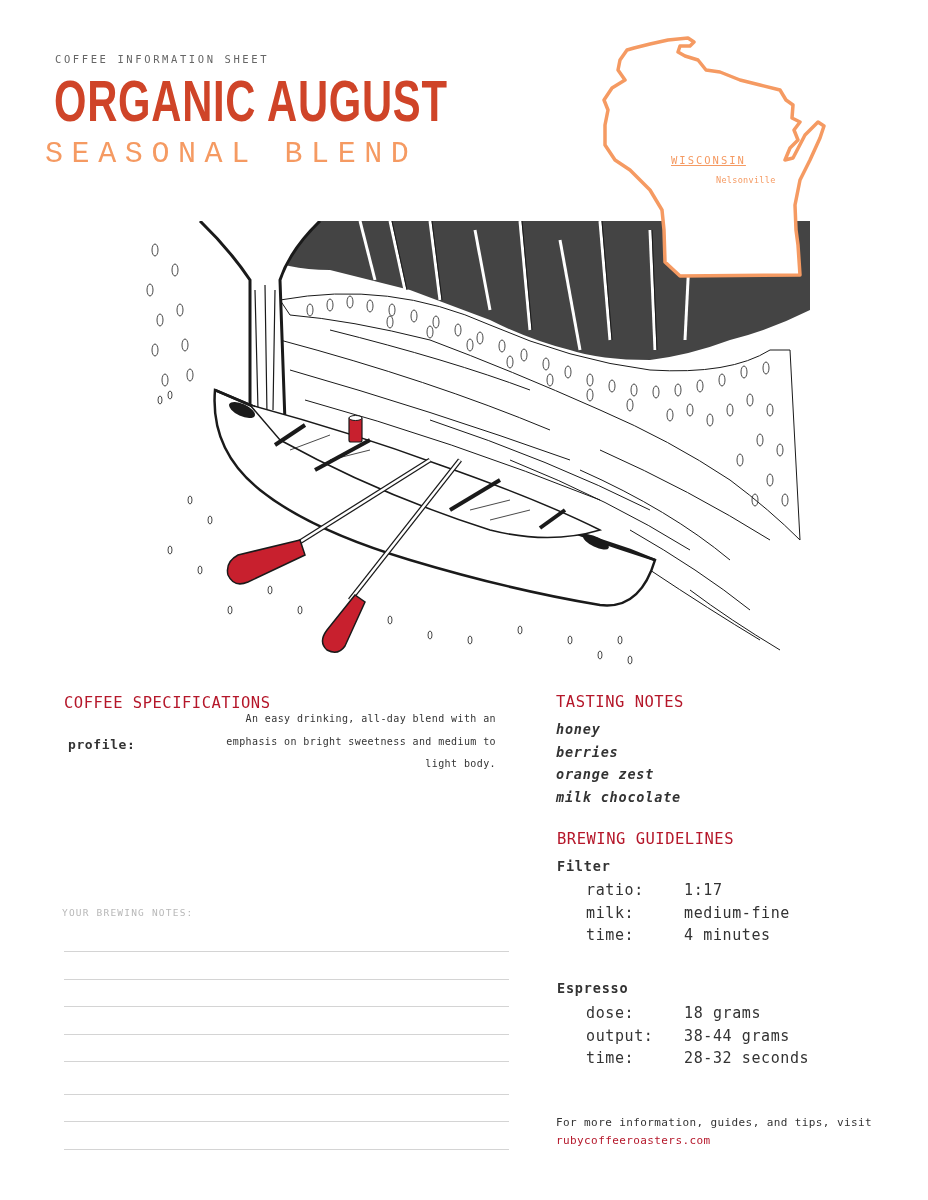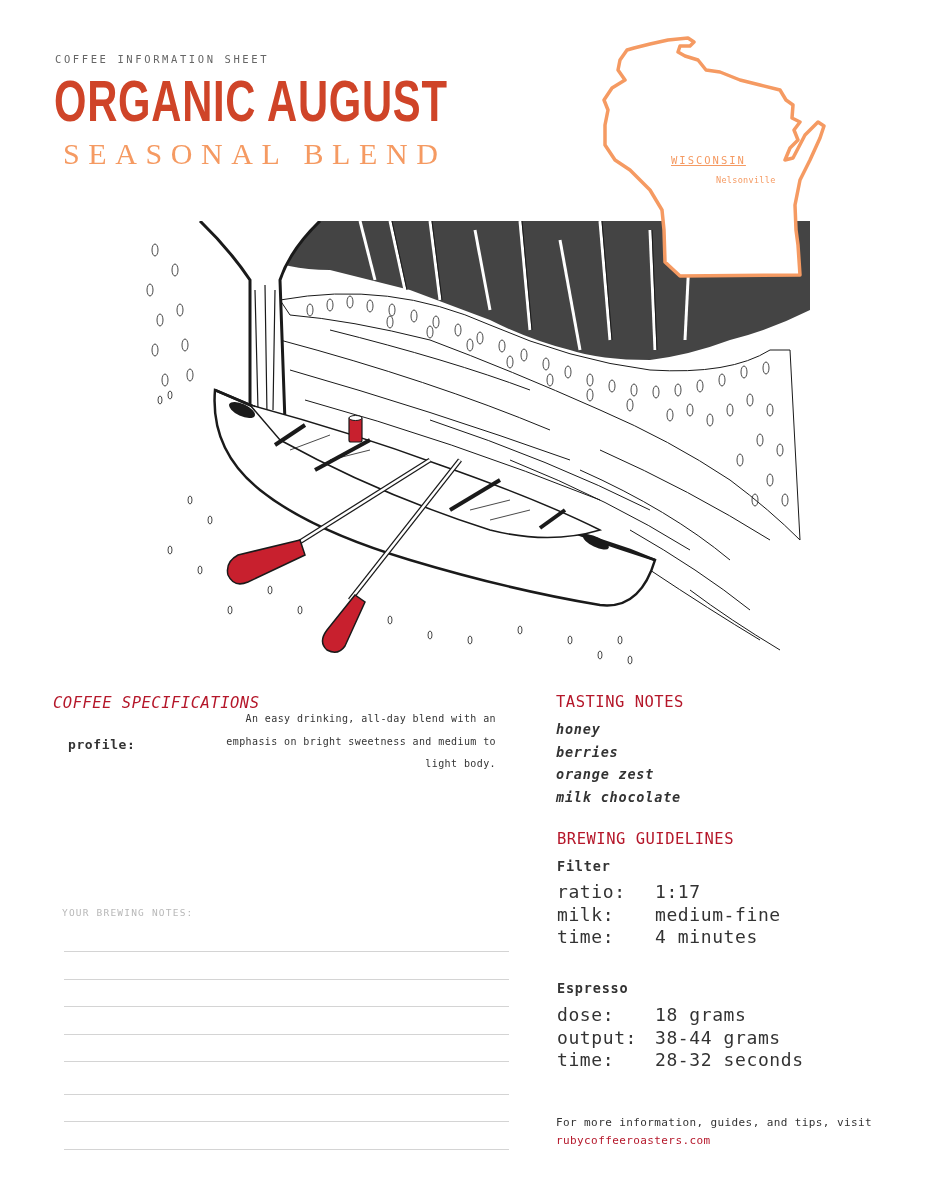--- a/index.html
+++ b/index.html
@@ -12,22 +12,22 @@
     letter-spacing: 2.6px; color: #666666; text-align: center;
   }
   .title {
     position: absolute; left: 54px; top: 70px;
     font-family: "Liberation Sans", "DejaVu Sans", sans-serif; font-weight: 700;
     font-size: 58px; line-height: 62px; color: #cf4428;
     transform: scaleX(0.72); transform-origin: left top; letter-spacing: 1px;
     white-space: nowrap;
   }
   .subtitle {
-    position: absolute; left: 63px; top: 136px;
-    font-family: Liberation Serif, serif;
+    position: absolute; left: 45px; top: 136px;
+    font-family: Liberation Mono, monospace;
     font-size: 30px; line-height: 36px; color: #f59a62;
     letter-spacing: 8.6px; white-space: nowrap; text-align: right;
   }
 
   .illustration { position: absolute; left: 130px; top: 210px; width: 680px; height: 460px; }
   .map { position: absolute; left: 590px; top: 30px; width: 250px; height: 250px; }
   .map-state {
     position: absolute; left: 671px; top: 154px;
     font-size: 10.5px; letter-spacing: 2px; color: #f59a62; text-decoration: underline;
   }
@@ -43,21 +43,21 @@
   .spec-label { position: absolute; left: 68px; top: 737px; font-size: 13px; font-weight: 700; color: #333; letter-spacing: 0.6px; }
   .spec-value { position: absolute; left: 196px; top: 708px; width: 300px; font-size: 10px; line-height: 22.7px; color: #333; letter-spacing: 0.4px; text-align: right; }
 
   .notes-label { position: absolute; left: 62px; top: 907px; font-size: 9.5px; letter-spacing: 1.2px; color: #b8b8b8; }
   .note-line { position: absolute; left: 64px; width: 445px; height: 0; border-top: 1.2px solid #d4d4d4; }
 
   .taste-list { position: absolute; left: 556px; top: 718px; list-style: none; font-style: italic; }
   .taste-list li { font-size: 13.5px; font-weight: 700; line-height: 22.7px; color: #333; letter-spacing: 0.8px; }
 
   .brew-sub { position: absolute; left: 557px; font-size: 13.5px; font-weight: 700; color: #333; letter-spacing: 0.8px; }
-  .brew-row { position: absolute; left: 557px; font-size: 18px; color: #333; letter-spacing: 0.6px; white-space: nowrap; }
+  .brew-row { position: absolute; left: 586px; font-size: 15px; color: #333; letter-spacing: 0.6px; white-space: nowrap; }
   .brew-row .k { display: inline-block; width: 98px; }
 
   .footer { position: absolute; left: 556px; top: 1114px; font-size: 11px; line-height: 18px; color: #333; letter-spacing: 0.4px; }
   .footer a { color: #b5172a; text-decoration: none; }
 </style>
 </head>
 <body>
 
 <div class="eyebrow">COFFEE INFORMATION SHEET</div>
 <div class="title">ORGANIC AUGUST</div>
@@ -221,21 +221,21 @@
     </g>
   </g>
 </svg>
 
 <svg class="map" viewBox="0 0 250 250" xmlns="http://www.w3.org/2000/svg">
   <path d="M37,20 L44,18 L60,14 L78,10 L98,8 L104,12 L100,16 L90,16 L88,22 L95,26 L108,30 L116,40 L130,42 L150,50 L170,55 L190,60 L196,70 L203,75 L202,88 L210,92 L204,100 L208,110 L200,118 L195,130 L203,128 L215,105 L228,92 L234,96 L230,108 L220,130 L210,150 L205,175 L206,200 L208,215 L210,245 L90,246 L75,232 L74,200 L72,180 L60,160 L40,140 L25,130 L15,115 L15,95 L18,80 L14,70 L22,58 L35,50 L28,40 L30,30 Z" fill="#ffffff" stroke="#f59a62" stroke-width="3.5" stroke-linejoin="round"></path>
 </svg>
 <div class="map-state">WISCONSIN</div>
 <div class="map-town">Nelsonville</div>
 
-<div class="section-head" style="left:53px; top:694px;font-style:italic;">COFFEE SPECIFICATIONS</div>
+<div class="section-head" style="left:64px; top:694px;">COFFEE SPECIFICATIONS</div>
 <div class="spec-label">profile:</div>
 <div class="spec-value">An easy drinking, all-day blend with an emphasis on bright sweetness and medium to light body.</div>
 
 <div class="notes-label">YOUR BREWING NOTES:</div>
 <div class="note-line" style="top:951px;"></div>
 <div class="note-line" style="top:979px;"></div>
 <div class="note-line" style="top:1006px;"></div>
 <div class="note-line" style="top:1034px;"></div>
 <div class="note-line" style="top:1061px;"></div>
 <div class="note-line" style="top:1094px;"></div>

